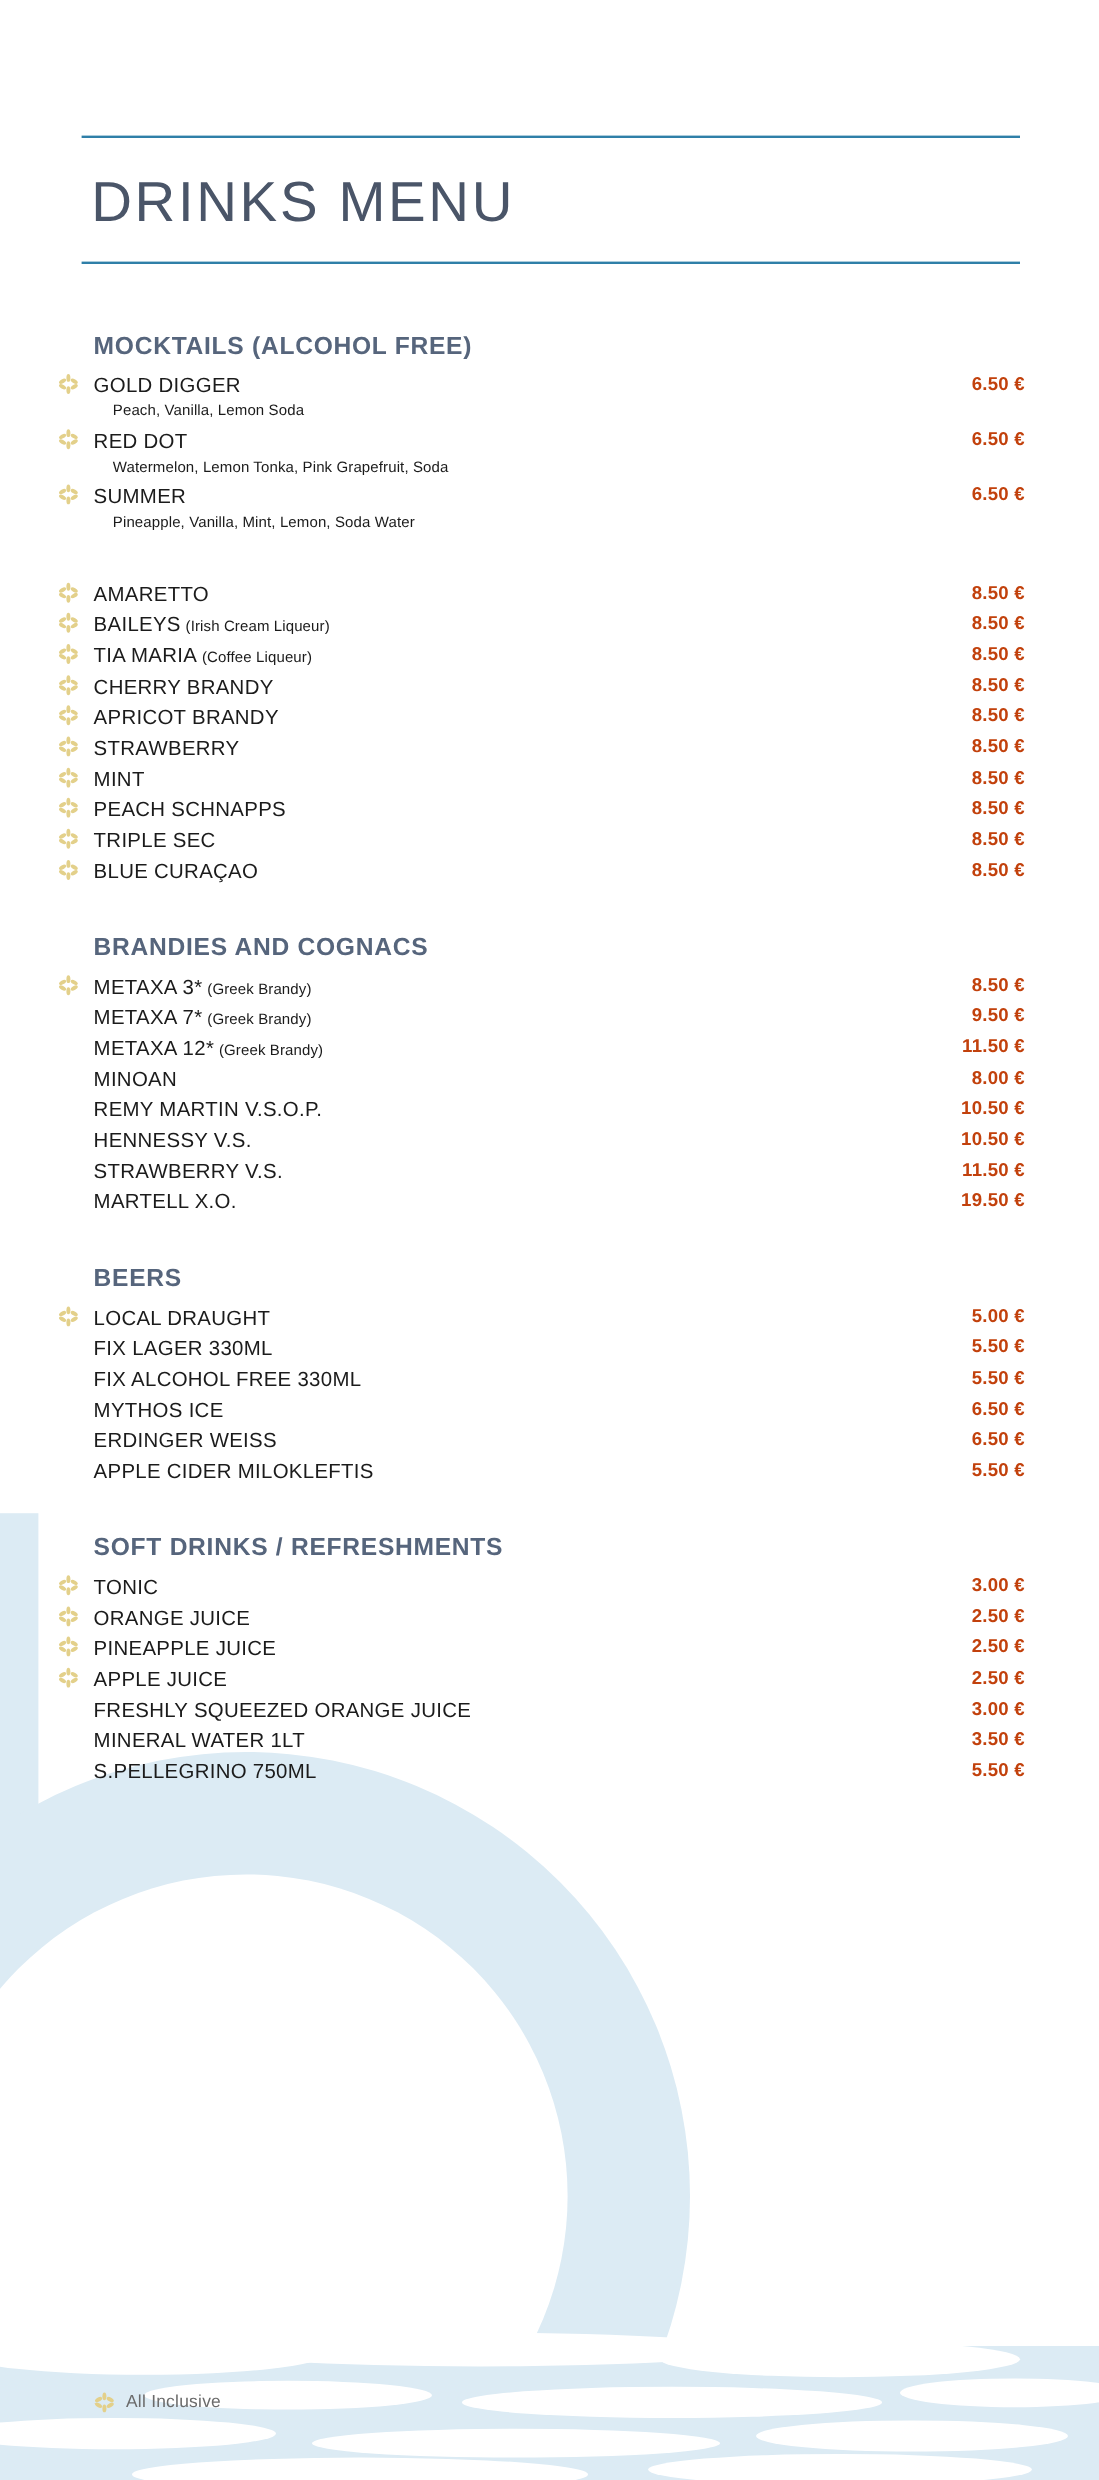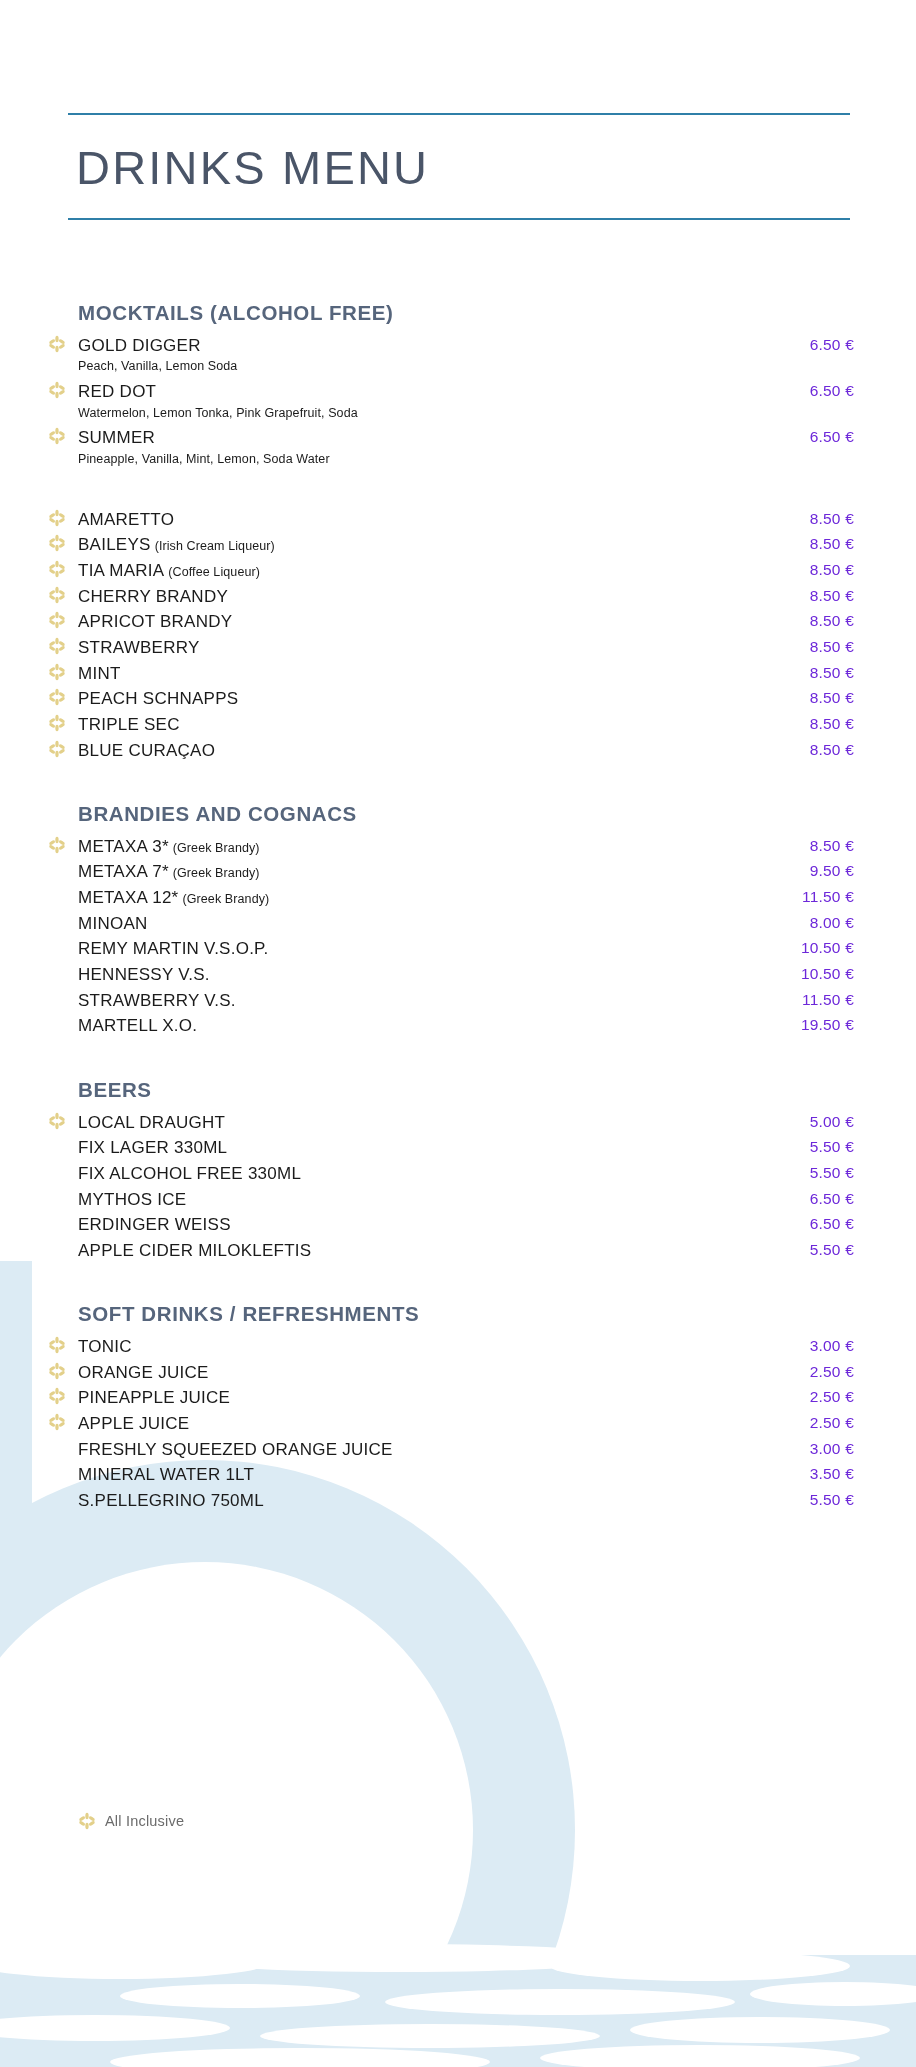--- a/index.html
+++ b/index.html
@@ -50,21 +50,21 @@
     color: #4a5568;
     padding: 28px 0 26px 8px;
     line-height: 1.05;
     white-space: nowrap;
   }
 
   
   .menu {
     position: absolute;
     left: 78px;
-    top: 300px;
+    top: 276px;
     width: 776px;
   }
 
   .section { margin-bottom: 0; }
   .section-title {
     color: #56657c;
     font-size: 20.5px;
     font-weight: 700;
     letter-spacing: 0.6px;
     margin: 0 0 7px 0;
@@ -95,33 +95,33 @@
   }
   .item-note {
     color: #1b1b1b;
     font-size: 12.5px;
     font-weight: 400;
     letter-spacing: 0.1px;
     margin-left: 4px;
     line-height: 1.45;
   }
   .item-price {
-    color: #6d28d9;
+    color: #c2410c;
     font-size: 15.5px;
-    font-weight: 400;
+    font-weight: 700;
     letter-spacing: 0.2px;
     line-height: 1.45;
     white-space: nowrap;
   }
   .item-desc {
     color: #1b1b1b;
     font-size: 12.5px;
     letter-spacing: 0.1px;
     line-height: 1.5;
-    margin: -1px 0 3px 0;
+    margin: -1px 0 3px 16px;
   }
 
   
   .ai-mark {
     position: absolute;
     left: -30px;
     top: 2px;
     width: 18px;
     height: 18px;
     color: #e3d08a;
@@ -131,21 +131,21 @@
   }
   .ai-mark svg { display: block; }
 
   
   .rows-tight .item { min-height: 23.5px; }
 
   
   .legend {
     position: absolute;
     left: 78px;
-    top: 1812px;
+    top: 1993px;
     display: flex;
     align-items: center;
     gap: 9px;
     z-index: 3;
   }
   .legend-mark {
     width: 18px; height: 18px;
     color: #e3d08a;
   }
   .legend-label {

